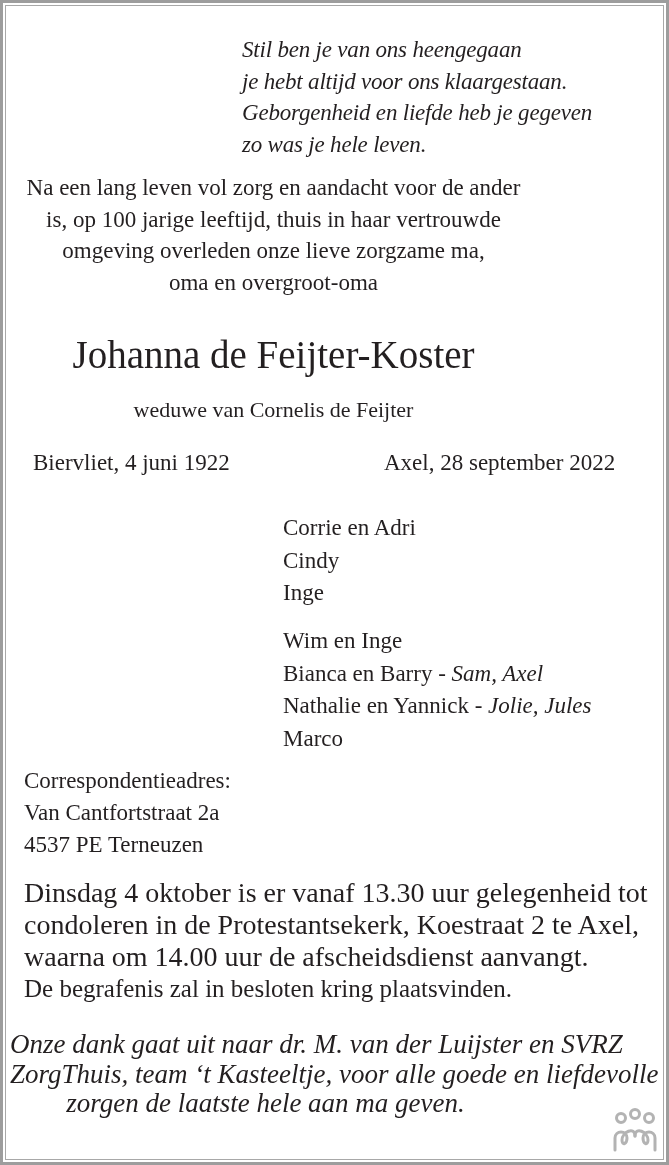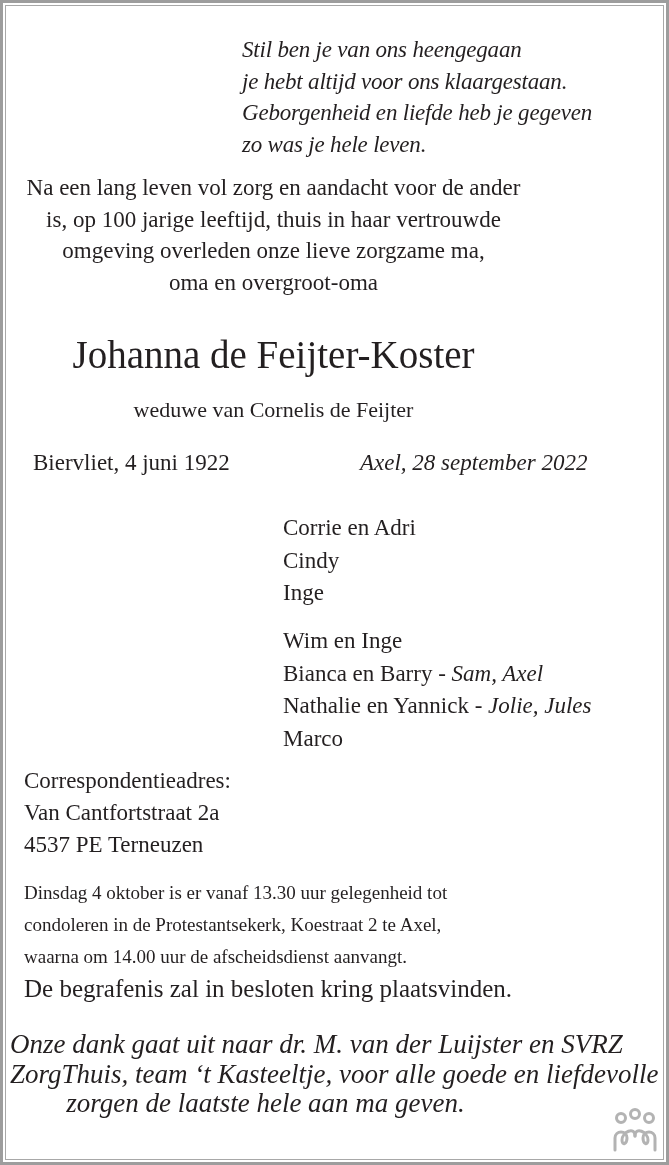--- a/index.html
+++ b/index.html
@@ -72,21 +72,21 @@
       line-height: 28px;
     }
     .dates {
       position: absolute;
       top: 448px;
       font-size: 23px;
       line-height: 30px;
       white-space: nowrap;
     }
     .date-birth { left: 33px; }
-    .date-death { left: 360px; font-style: italic; }
+    .date-death { left: 384px; }
 
     .family {
       position: absolute;
       left: 283px;
       font-size: 23px;
       line-height: 32.5px;
     }
     .family-1 { top: 512px; }
     .family-2 { top: 625px; }
     .family .row { white-space: nowrap; }
@@ -98,21 +98,21 @@
       top: 765px;
       font-size: 23px;
       line-height: 32px;
     }
     .address div { white-space: nowrap; }
 
     .service {
       position: absolute;
       left: 24px;
       top: 877px;
-      font-size: 19px;
+      font-size: 28px;
       line-height: 32px;
     }
     .service div { white-space: nowrap; }
 
     .burial {
       position: absolute;
       left: 24px;
       top: 973px;
       font-size: 25px;
       line-height: 32px;

